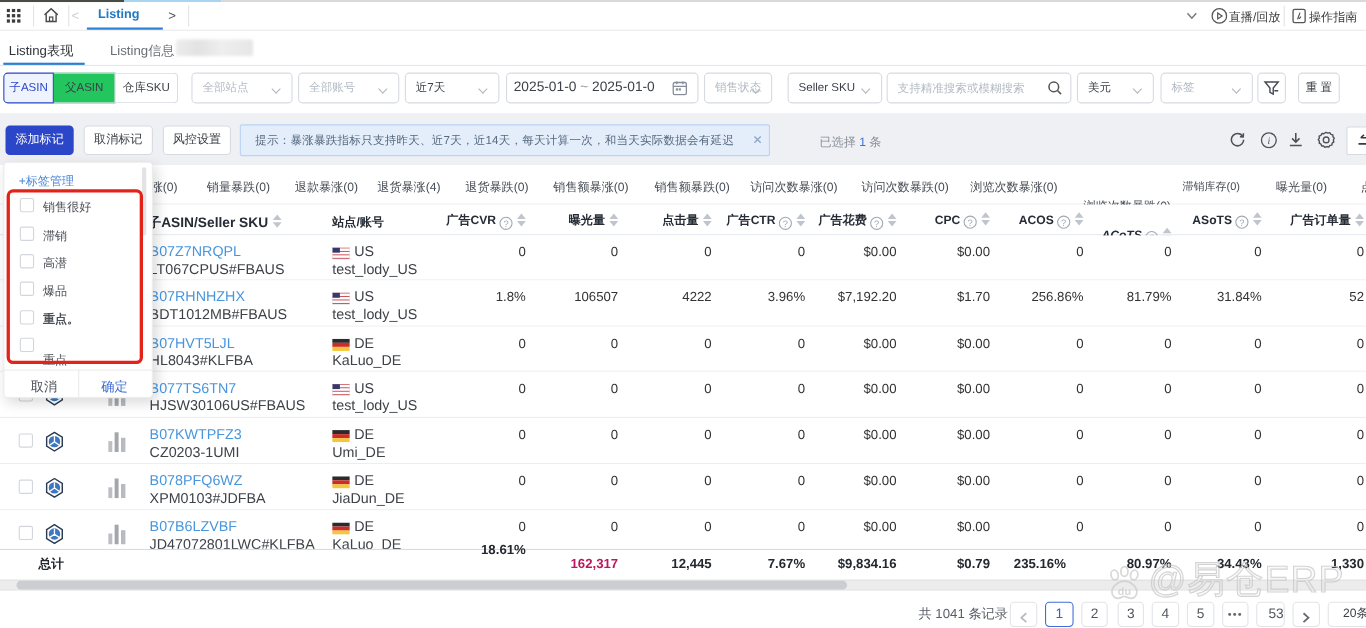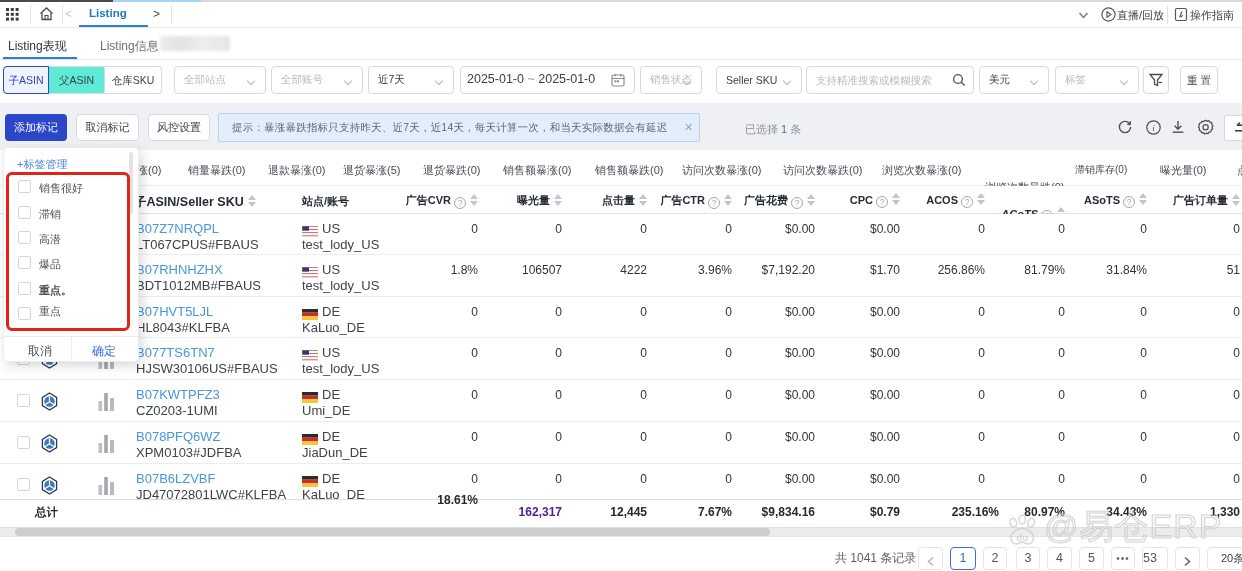--- a/index.html
+++ b/index.html
@@ -58,21 +58,21 @@
       <path d="M7.8 4.5 L5.6 10.5 M8.7 8.2 L7 10.2" stroke="#555" stroke-width="1.1" fill="none"></path>
     </svg></div>
 <div class="abs" style="left:1190px;top:8px;font-size:11px;color:#3c3c3c;">操作指南</div>
 <div class="abs" style="left:0;top:28px;width:1242px;height:32px;background:#fff;border-bottom:1px solid #e6e6e6;"></div>
 <div class="abs" style="left:8px;top:38px;font-size:12px;color:#31353b;">Listing表现</div>
 <div class="abs" style="left:3px;top:57px;width:74px;height:2px;background:#2b7fd4;"></div>
 <div class="abs" style="left:100px;top:38px;font-size:12px;color:#6b6f76;">Listing信息</div>
 <div class="abs" style="left:160px;top:36px;width:70px;height:15px;background:linear-gradient(90deg,#ececec,#e2e2e2 30%,#eee 60%,#e6e6e6);border-radius:2px;filter:blur(1.5px);"></div>
 <div class="abs" style="left:0;top:60px;width:1242px;height:43px;background:#fff;"></div>
 <div class="abs" style="left:3px;top:66px;width:46px;height:28px;border:1px solid #2b46c8;border-radius:4px 0 0 4px;background:#eef3fe;color:#2b46c8;font-size:10.5px;line-height:26px;text-align:center;z-index:2;">子ASIN</div>
-<div class="abs" style="left:49px;top:66px;width:56px;height:28px;border:1px solid #d6dae1;border-left:none;background:#5eead4;color:#3c4046;font-size:10.5px;line-height:26px;text-align:center;">父ASIN</div>
+<div class="abs" style="left:49px;top:66px;width:56px;height:28px;border:1px solid #d6dae1;border-left:none;background:#22c55e;color:#3c4046;font-size:10.5px;line-height:26px;text-align:center;">父ASIN</div>
 <div class="abs" style="left:105px;top:66px;width:57px;height:28px;border:1px solid #d6dae1;border-left:none;border-radius:0 4px 4px 0;background:#fff;color:#3c4046;font-size:10.5px;line-height:26px;text-align:center;">仓库SKU</div>
 <div class="sel" style="left:174px;top:66px;width:92px;color:#b4bac4;">全部站点<span class="car"></span></div>
 <div class="sel" style="left:271px;top:66px;width:92px;color:#b4bac4;">全部账号<span class="car"></span></div>
 <div class="sel" style="left:368px;top:66px;width:86px;color:#3c4046;">近7天<span class="car"></span></div>
 <div class="abs" style="left:460px;top:66px;width:175px;height:28px;border:1px solid #d6dae1;border-radius:4px;background:#fff;"></div>
 <div class="abs" style="left:467px;top:72px;font-size:12.5px;color:#3c4046;white-space:nowrap;width:140px;overflow:hidden;">2025-01-0<span style="color:#999">&nbsp;~&nbsp;</span>2025-01-0</div>
 <div class="abs" style="left:611px;top:73px;"><svg width="14" height="14" viewBox="0 0 14 14">
       <rect x="1" y="2" width="12" height="11" rx="1.5" fill="none" stroke="#858c98" stroke-width="1.2"></rect>
       <path d="M1 5.5 H13 M4.2 1 V3.6 M9.8 1 V3.6" stroke="#858c98" stroke-width="1.2"></path>
       <rect x="3.4" y="7.3" width="2" height="2" fill="#858c98"></rect>
@@ -118,21 +118,21 @@
       <circle cx="8.6" cy="8.2" r="2.6" fill="none" stroke="#4c5158" stroke-width="1.25"></circle>
     </svg></div>
 <div class="abs" style="left:1224px;top:115px;width:30px;height:26px;background:#fff;border:1px solid #d6dae1;border-radius:2px;padding:5px 0 0 9px;"><svg width="16" height="14" viewBox="0 0 16 14">
       <path d="M3 4.2 H14 M3 4.2 L6 1.6 M12 9.8 H1 M12 9.8 L9 12.4" fill="none" stroke="#333a45" stroke-width="1.4"></path>
     </svg></div>
 <div class="abs" style="left:0;top:150px;width:1242px;height:36px;background:#fff;border-bottom:1px solid #ededed;"></div>
 <div class="abs" style="left:10px;top:163px;font-size:11px;color:#464c55;white-space:nowrap;">全部(1041)</div>
 <div class="abs" style="left:104px;top:163px;font-size:11px;color:#464c55;white-space:nowrap;">销量暴涨(0)</div>
 <div class="abs" style="left:188px;top:163px;font-size:11px;color:#464c55;white-space:nowrap;">销量暴跌(0)</div>
 <div class="abs" style="left:268px;top:163px;font-size:11px;color:#464c55;white-space:nowrap;">退款暴涨(0)</div>
-<div class="abs" style="left:343px;top:163px;font-size:11px;color:#464c55;white-space:nowrap;">退货暴涨(5)</div>
+<div class="abs" style="left:343px;top:163px;font-size:11px;color:#464c55;white-space:nowrap;">退货暴涨(4)</div>
 <div class="abs" style="left:423px;top:163px;font-size:11px;color:#464c55;white-space:nowrap;">退货暴跌(0)</div>
 <div class="abs" style="left:503px;top:163px;font-size:11px;color:#464c55;white-space:nowrap;">销售额暴涨(0)</div>
 <div class="abs" style="left:595px;top:163px;font-size:11px;color:#464c55;white-space:nowrap;">销售额暴跌(0)</div>
 <div class="abs" style="left:682px;top:163px;font-size:11px;color:#464c55;white-space:nowrap;">访问次数暴涨(0)</div>
 <div class="abs" style="left:783px;top:163px;font-size:11px;color:#464c55;white-space:nowrap;">访问次数暴跌(0)</div>
 <div class="abs" style="left:882px;top:163px;font-size:11px;color:#464c55;white-space:nowrap;">浏览次数暴涨(0)</div>
 <div class="abs" style="left:985px;top:180px;font-size:11px;color:#464c55;white-space:nowrap;">浏览次数暴跌(0)</div>
 <div class="abs" style="left:1075px;top:163px;font-size:10px;color:#464c55;white-space:nowrap;">滞销库存(0)</div>
 <div class="abs" style="left:1160px;top:163px;font-size:11px;color:#464c55;white-space:nowrap;">曝光量(0)</div>
 <div class="abs" style="left:1237px;top:163px;font-size:11px;color:#464c55;white-space:nowrap;">点击量暴涨(0)</div>
@@ -211,21 +211,21 @@
 <div class="abs" style="left:302px;top:278px;font-size:13px;color:#3f4349;">test_lody_US</div>
 <div class="num" style="right:764px;top:263px;">1.8%</div>
 <div class="num" style="right:680px;top:263px;">106507</div>
 <div class="num" style="right:595px;top:263px;">4222</div>
 <div class="num" style="right:510px;top:263px;">3.96%</div>
 <div class="num" style="right:427px;top:263px;">$7,192.20</div>
 <div class="num" style="right:342px;top:263px;">$1.70</div>
 <div class="num" style="right:257px;top:263px;">256.86%</div>
 <div class="num" style="right:177px;top:263px;">81.79%</div>
 <div class="num" style="right:95px;top:263px;">31.84%</div>
-<div class="num" style="right:2px;top:263px;">51</div>
+<div class="num" style="right:2px;top:263px;">52</div>
 <div class="abs" style="left:0;top:297px;width:1242px;height:41px;background:#fff;border-bottom:1px solid #ebedf0;"></div>
 <div class="cbx" style="left:17px;top:310px;"></div>
 <div class="abs" style="left:41px;top:308px;"><svg width="17" height="19" viewBox="0 0 17 19">
       <path d="M8.5 1 L15.6 5.4 V13.6 L8.5 18 L1.4 13.6 V5.4 Z" fill="#fff" stroke="#2b3b52" stroke-width="1.3"></path>
       <circle cx="8.5" cy="9.5" r="5.2" fill="#3c77c0"></circle>
       <path d="M8.5 9.7 L8.5 5 M8.5 9.7 L4.6 12.3 M8.5 9.7 L12.4 12.3" stroke="#fff" stroke-width="1.2" stroke-linecap="round"></path>
     </svg></div>
 <div class="abs" style="left:98px;top:308px;"><svg width="17" height="19" viewBox="0 0 17 19">
       <rect x="0.5" y="9" width="3.6" height="10" fill="#bcbfc3"></rect>
       <rect x="6.2" y="1" width="3.6" height="18" fill="#a2a7ad"></rect>
@@ -374,43 +374,43 @@
 <div class="num" style="right:510px;top:472px;">0</div>
 <div class="num" style="right:427px;top:472px;">$0.00</div>
 <div class="num" style="right:342px;top:472px;">$0.00</div>
 <div class="num" style="right:257px;top:472px;">0</div>
 <div class="num" style="right:177px;top:472px;">0</div>
 <div class="num" style="right:95px;top:472px;">0</div>
 <div class="num" style="right:2px;top:472px;">0</div>
 <div class="abs" style="left:0;top:499px;width:1242px;height:28px;background:#fff;border-top:1px solid #d8dbe0;"></div>
 <div class="abs" style="left:35px;top:505px;font-size:11.5px;font-weight:bold;color:#24292f;">总计</div>
 <div class="num" style="right:764px;top:493px;font-weight:bold;color:#24292f;">18.61%</div>
-<div class="num" style="right:680px;top:505px;font-weight:bold;color:#4c1d95;">162,317</div>
+<div class="num" style="right:680px;top:505px;font-weight:bold;color:#be185d;">162,317</div>
 <div class="num" style="right:595px;top:505px;font-weight:bold;color:#24292f;">12,445</div>
 <div class="num" style="right:510px;top:505px;font-weight:bold;color:#24292f;">7.67%</div>
 <div class="num" style="right:427px;top:505px;font-weight:bold;color:#24292f;">$9,834.16</div>
 <div class="num" style="right:342px;top:505px;font-weight:bold;color:#24292f;">$0.79</div>
-<div class="num" style="right:243px;top:505px;font-weight:bold;color:#24292f;">235.16%</div>
+<div class="num" style="right:273px;top:505px;font-weight:bold;color:#24292f;">235.16%</div>
 <div class="num" style="right:177px;top:505px;font-weight:bold;color:#24292f;">80.97%</div>
 <div class="num" style="right:95px;top:505px;font-weight:bold;color:#24292f;">34.43%</div>
 <div class="num" style="right:2px;top:505px;font-weight:bold;color:#24292f;">1,330</div>
 <div class="abs" style="left:0;top:527px;width:1242px;height:10px;background:#ececed;border-top:1px solid #e0e0e0;border-bottom:1px solid #e3e3e3;"></div>
 <div class="abs" style="left:15px;top:528px;width:755px;height:8px;background:#cbcdd0;border-radius:4px;"></div>
 <div class="abs" style="left:0;top:537px;width:1242px;height:34px;background:#fff;"></div>
 <div class="abs" style="left:835px;top:550px;font-size:12px;color:#5a5e66;">共 1041 条记录</div>
 <div class="abs" style="left:918px;top:547px;width:25px;height:23px;border:1px solid #e2e4e8;border-radius:4px;background:#fff;color:#52565e;font-size:12.5px;line-height:21px;text-align:center;"><span style="display:inline-block;margin-top:5px;"><svg width="9" height="11" viewBox="0 0 9 11">
         <path d="M7 1.5 L2.5 5.5 L7 9.5" fill="none" stroke="#b6bac0" stroke-width="1.6"></path>
       </svg></span></div>
 <div class="abs" style="left:950px;top:547px;width:26px;height:23px;border:1px solid #3e6fd9;border-radius:4px;background:#fff;color:#2f66d0;font-size:12.5px;line-height:21px;text-align:center;">1</div>
 <div class="abs" style="left:983px;top:547px;width:24px;height:23px;border:1px solid #e2e4e8;border-radius:4px;background:#fff;color:#52565e;font-size:12.5px;line-height:21px;text-align:center;">2</div>
 <div class="abs" style="left:1016px;top:547px;width:24px;height:23px;border:1px solid #e2e4e8;border-radius:4px;background:#fff;color:#52565e;font-size:12.5px;line-height:21px;text-align:center;">3</div>
 <div class="abs" style="left:1047px;top:547px;width:25px;height:23px;border:1px solid #e2e4e8;border-radius:4px;background:#fff;color:#52565e;font-size:12.5px;line-height:21px;text-align:center;">4</div>
 <div class="abs" style="left:1079px;top:547px;width:25px;height:23px;border:1px solid #e2e4e8;border-radius:4px;background:#fff;color:#52565e;font-size:12.5px;line-height:21px;text-align:center;">5</div>
 <div class="abs" style="left:1111px;top:547px;width:24px;height:23px;border:1px solid #e2e4e8;border-radius:4px;background:#fff;color:#52565e;font-size:12.5px;line-height:21px;text-align:center;"><span style="font-size:10px;letter-spacing:1px;color:#62666e;">•••</span></div>
-<div class="abs" style="left:1142px;top:547px;width:26px;height:23px;border:1px solid #e2e4e8;border-radius:4px;background:#fff;color:#52565e;font-size:12.5px;line-height:21px;text-align:left;">53</div>
+<div class="abs" style="left:1142px;top:547px;width:26px;height:23px;border:1px solid #e2e4e8;border-radius:4px;background:#fff;color:#52565e;font-size:12.5px;line-height:21px;text-align:right;">53</div>
 <div class="abs" style="left:1175px;top:547px;width:25px;height:23px;border:1px solid #e2e4e8;border-radius:4px;background:#fff;color:#52565e;font-size:12.5px;line-height:21px;text-align:center;"><span style="display:inline-block;margin-top:5px;"><svg width="9" height="11" viewBox="0 0 9 11">
         <path d="M2 1.5 L6.5 5.5 L2 9.5" fill="none" stroke="#62666e" stroke-width="1.6"></path>
       </svg></span></div>
 <div class="abs" style="left:1207px;top:547px;width:60px;height:23px;border:1px solid #e2e4e8;border-radius:4px;background:#fff;color:#3c4046;font-size:11px;line-height:21px;padding-left:13px;">20条/页</div>
 <div class="abs" style="left:1006px;top:512px;opacity:.7;z-index:50;"><svg width="34" height="36" viewBox="0 0 42 44">
       <g fill="none" stroke="#c9c9c9" stroke-width="2">
         <ellipse cx="9" cy="13" rx="4" ry="5.5" transform="rotate(-15 9 13)"></ellipse>
         <ellipse cx="20" cy="9" rx="4" ry="5.5"></ellipse>
         <ellipse cx="31" cy="13" rx="4" ry="5.5" transform="rotate(15 31 13)"></ellipse>
         <path d="M20 20 C13 20 6 26 6 32 C6 37 10 40 14 39 C17 38.3 18 37 20 37 C22 37 23 38.3 26 39 C30 40 34 37 34 32 C34 26 27 20 20 20 Z"></path>
@@ -424,18 +424,18 @@
 <div class="abs" style="left:39px;top:181px;font-size:11px;color:#4c5158;z-index:21;">销售很好</div>
 <div class="cbx" style="left:18px;top:206px;z-index:21;"></div>
 <div class="abs" style="left:39px;top:207px;font-size:11px;color:#4c5158;z-index:21;">滞销</div>
 <div class="cbx" style="left:18px;top:231px;z-index:21;"></div>
 <div class="abs" style="left:39px;top:232px;font-size:11px;color:#4c5158;z-index:21;">高潜</div>
 <div class="cbx" style="left:18px;top:256px;z-index:21;"></div>
 <div class="abs" style="left:39px;top:257px;font-size:11px;color:#4c5158;z-index:21;">爆品</div>
 <div class="cbx" style="left:18px;top:282px;z-index:21;"></div>
 <div class="abs" style="left:39px;top:283px;font-size:11px;color:#4c5158;z-index:21;font-weight:bold;">重点。</div>
 <div class="cbx" style="left:18px;top:307px;z-index:21;"></div>
-<div class="abs" style="left:39px;top:304px;font-size:11px;color:#4c5158;z-index:21;">重点</div>
+<div class="abs" style="left:39px;top:320px;font-size:11px;color:#4c5158;z-index:21;">重点</div>
 <div class="abs" style="left:129px;top:152px;width:4px;height:62px;background:#e3e3e3;border-radius:2px;z-index:21;"></div>
 <div class="abs" style="left:6px;top:172px;width:124px;height:159px;border:3px solid #e2231a;border-radius:6px;z-index:22;"></div>
 <div class="abs" style="left:3px;top:336px;width:136px;height:26px;border-top:1px solid #ececec;z-index:21;"></div>
 <div class="abs" style="left:71px;top:336px;width:1px;height:26px;background:#ececec;z-index:21;"></div>
 <div class="abs" style="left:28px;top:343px;font-size:12px;color:#4c5158;z-index:21;">取消</div>
 <div class="abs" style="left:92px;top:343px;font-size:12px;color:#3a6bd0;z-index:21;">确定</div>
 </body></html>

